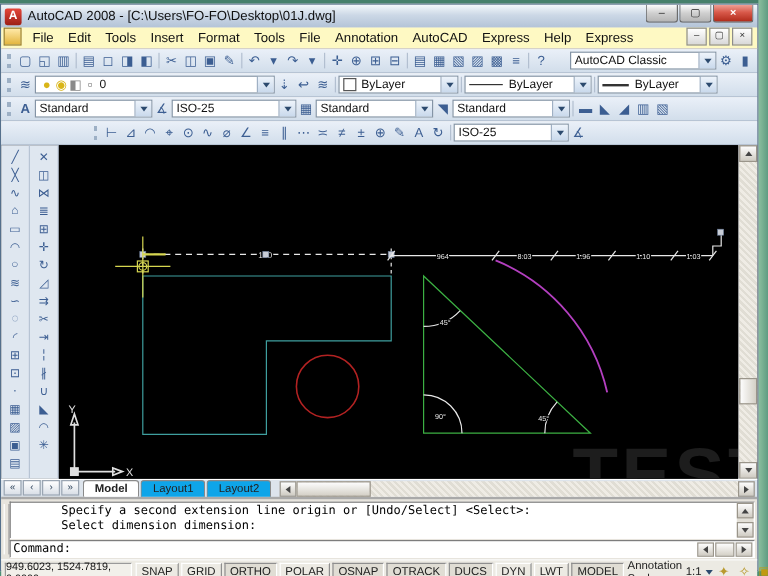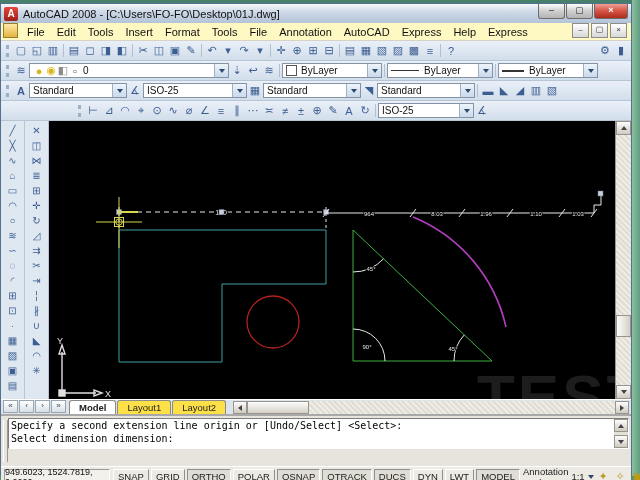--- a/index.html
+++ b/index.html
@@ -68,39 +68,39 @@
   .tri-r2{width:0;height:0;border:3px solid transparent;border-left:4px solid #444;margin-left:3px;}
   .vtrack{flex:1;position:relative;background:repeating-linear-gradient(45deg,#efece5,#efece5 2px,#e0ddd4 2px,#e0ddd4 4px);}
   .vthumb{position:absolute;left:0;top:72%;width:15px;height:22px;background:linear-gradient(90deg,#fdfdfd,#d4d0c6);
           border:1px solid #9a958a;box-sizing:border-box;}
   
   .tabsrow{height:14px;background:#dde4ec;border-top:1px solid #fff;border-bottom:1px solid #a9a9a9;
            display:flex;align-items:flex-end;flex:none;font-size:9.5px;padding-left:2px;}
   .tnav{display:flex;gap:1px;margin-right:3px;margin-bottom:1px;}
   .tnb{width:13px;height:11px;border:1px solid #9aa5b2;background:linear-gradient(#fff,#d9dfe7);
        font-size:8px;line-height:10px;text-align:center;color:#33475e;}
-  .tab{height:13px;padding:0 9px;border:1px solid #8a8a8a;border-bottom:none;background:#fde047;
+  .tab{height:13px;padding:0 9px;border:1px solid #8a8a8a;border-bottom:none;background:#0ea5e9;
        display:inline-flex;align-items:center;margin-right:1px;color:#222;
        border-radius:3px 3px 0 0;}
   .tab.on{background:#fff;font-weight:bold;}
   .hscroll{flex:1;display:flex;align-items:center;height:13px;margin:0 2px 0 6px;}
   .htrack{flex:1;height:13px;background:repeating-linear-gradient(45deg,#efece5,#efece5 2px,#e0ddd4 2px,#e0ddd4 4px);position:relative;}
   .hthumb{position:absolute;left:0;top:0;width:62px;height:13px;background:linear-gradient(#fdfdfd,#d4d0c6);
           border:1px solid #9a958a;box-sizing:border-box;}
   .harrow{width:14px;height:13px;background:linear-gradient(#fdfdfd,#cfcbc2);border:1px solid #9a958a;
           box-sizing:border-box;display:flex;align-items:center;justify-content:center;flex:none;}
   
   .cmd{height:51px;background:#e7e4dd;border-top:1px solid #a9a9a9;flex:none;position:relative;
        padding:2px 2px 2px 7px;box-sizing:border-box;}
   .cmdgrip{position:absolute;left:2px;top:4px;bottom:4px;width:3px;border-left:1px solid #fff;
            border-right:1px solid #999;}
   .hist{height:31px;background:#fff;border:1px solid;border-color:#7d7d7d #fff #fff #7d7d7d;
         font-family:"DejaVu Sans Mono",monospace;font-size:10px;display:flex;box-sizing:border-box;}
   .histlines{flex:1;overflow:hidden;padding-left:2px;}
-  .cmdline{display:block;white-space:nowrap;line-height:13px;color:#000;}
+  .cmdline{display:block;white-space:nowrap;line-height:13px;color:#000;margin-left:40px;}
   .histscroll{width:14px;background:#e3e0d8;display:flex;flex-direction:column;justify-content:space-between;}
   .sarrow.small{width:14px;height:13px;}
   .promptrow{margin-top:1px;height:15px;background:#fff;border:1px solid;border-color:#7d7d7d #fff #fff #7d7d7d;
              font-family:"DejaVu Sans Mono",monospace;font-size:10px;display:flex;align-items:center;
              padding-left:2px;box-sizing:border-box;color:#000;}
   .miniscroll{margin-left:auto;display:flex;align-items:center;gap:1px;padding-right:1px;}
   .mthumb{width:16px;height:12px;background:linear-gradient(#fdfdfd,#d4d0c6);border:1px solid #9a958a;box-sizing:border-box;}
   .wm2{position:absolute;z-index:5;right:4px;top:-12px;font-size:56px;font-weight:bold;letter-spacing:2px;
        color:#c6cdd8;opacity:.7;pointer-events:none;}
   
@@ -197,20 +197,26 @@
           <span class="tbi">▤</span>
           <span class="tbi">▦</span>
           <span class="tbi">▧</span>
           <span class="tbi">▨</span>
           <span class="tbi">▩</span>
           <span class="tbi">≡</span>
           <span class="tsep"></span>
           <span class="tbi">?</span>
         </span>
       <span class="flex1"></span>
+      <span class="combo" style="width:122px;">
+        <span>AutoCAD Classic</span>
+        <span class="arrowbox">
+            <span class="tri-d"></span>
+          </span>
+      </span>
       <span class="tbi">⚙</span>
       <span class="tbi">▮</span>
     </div>
 
     <div class="tbrow">
       <span class="handle"></span>
       <span class="tbi">≋</span>
       <span class="combo lsw" style="width:200px;">
         <span style="display:flex;align-items:center;">
             <span class="tbi">●</span>
@@ -489,20 +495,32 @@
           </div>
         <div class="histscroll">
           <span class="sarrow small">
               <span class="tri-u2"></span>
             </span>
           <span class="sarrow small">
               <span class="tri-d2"></span>
             </span>
         </div>
       </div>
+      <div class="promptrow">
+        <span>Command:</span>
+        <span class="miniscroll">
+          <span class="harrow" style="height:12px;">
+              <span class="tri-l2"></span>
+            </span>
+          <span class="mthumb"></span>
+          <span class="harrow" style="height:12px;">
+              <span class="tri-r2"></span>
+            </span>
+        </span>
+      </div>
     </div>
 
     <div class="statusbar">
       <span class="coords">949.6023, 1524.7819, 0.0000</span>
       <span class="toggles">
           <span class="sbtn">SNAP</span>
           <span class="sbtn">GRID</span>
           <span class="sbtn on">ORTHO</span>
           <span class="sbtn">POLAR</span>
           <span class="sbtn on">OSNAP</span>

